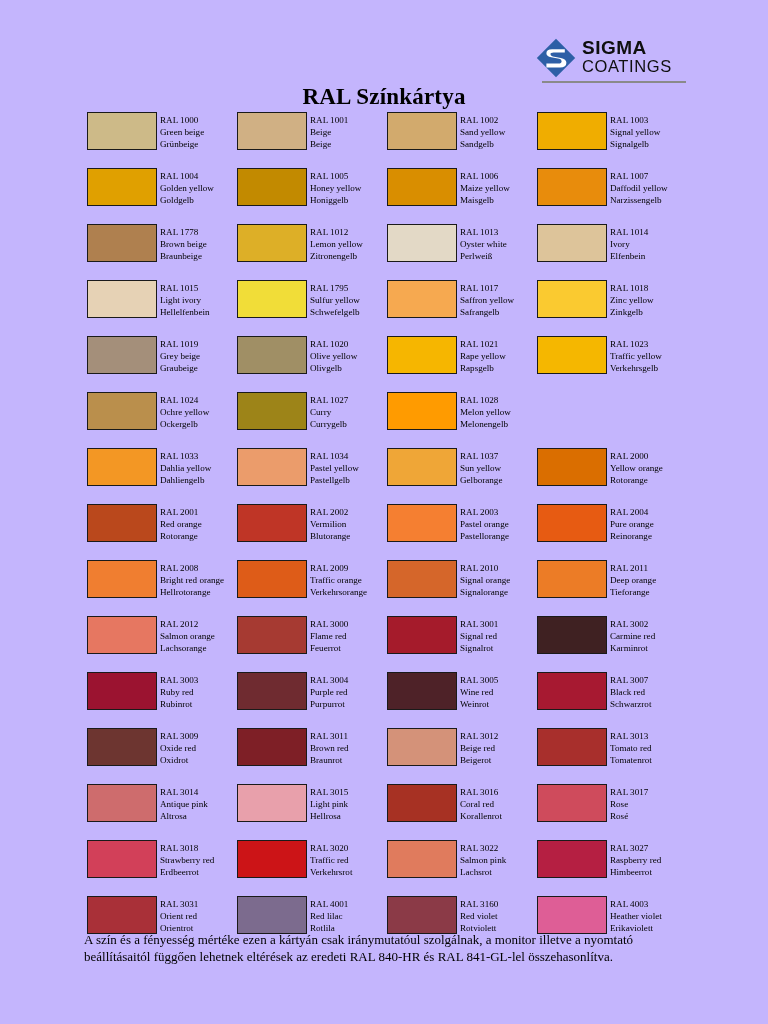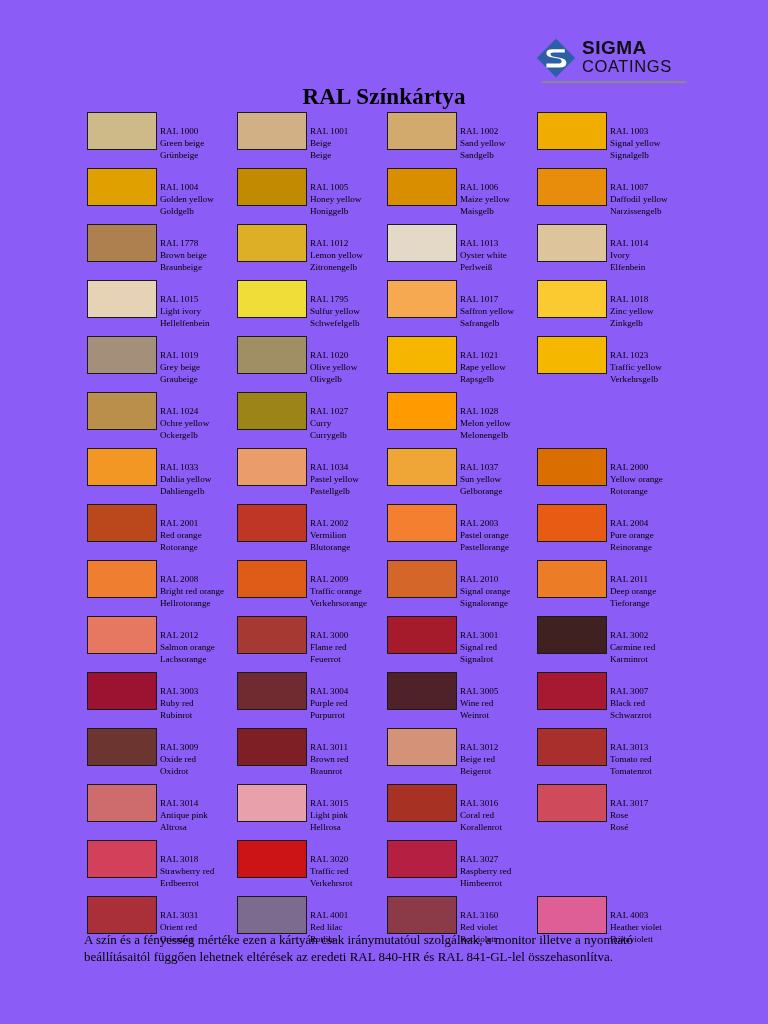--- a/index.html
+++ b/index.html
@@ -14,21 +14,21 @@
     color: #000000;
     position: relative;
     overflow: hidden;
   }
 
   .page {
     position: absolute;
     left: 0; top: 0;
     width: 768px;
     height: 1024px;
-    background: #8b5cf6;
+    background: #c4b5fd;
   }
 
   
   .logo-block {
     position: absolute;
     left: 536px;
     top: 36px;
     width: 150px;
     height: 48px;
   }
@@ -105,21 +105,21 @@
     left: 0;
     top: 2px;
     width: 70px;
     height: 38px;
     border: 1px solid #1a1a1a;
     box-sizing: border-box;
   }
   .labels {
     position: absolute;
     left: 73px;
-    top: 16px;
+    top: 5px;
     width: 80px;
     font-size: 9.1px;
     line-height: 11.9px;
     white-space: nowrap;
     overflow: visible;
     font-family: "Liberation Serif", serif;
   }
   .lbl-code,
   .lbl-en,
   .lbl-de {
@@ -609,20 +609,28 @@
         </div>
         <div class="cell">
           <div class="swatch" style="background: rgb(204, 20, 23);"></div>
           <div class="labels">
             <span class="lbl-code">RAL 3020</span>
             <span class="lbl-en">Traffic red</span>
             <span class="lbl-de">Verkehrsrot</span>
           </div>
         </div>
         <div class="cell">
+          <div class="swatch" style="background: rgb(224, 123, 93);"></div>
+          <div class="labels">
+            <span class="lbl-code">RAL 3022</span>
+            <span class="lbl-en">Salmon pink</span>
+            <span class="lbl-de">Lachsrot</span>
+          </div>
+        </div>
+        <div class="cell">
           <div class="swatch" style="background: rgb(181, 31, 66);"></div>
           <div class="labels">
             <span class="lbl-code">RAL 3027</span>
             <span class="lbl-en">Raspberry red</span>
             <span class="lbl-de">Himbeerrot</span>
           </div>
         </div>
       </div>
       <div class="row">
         <div class="cell">

